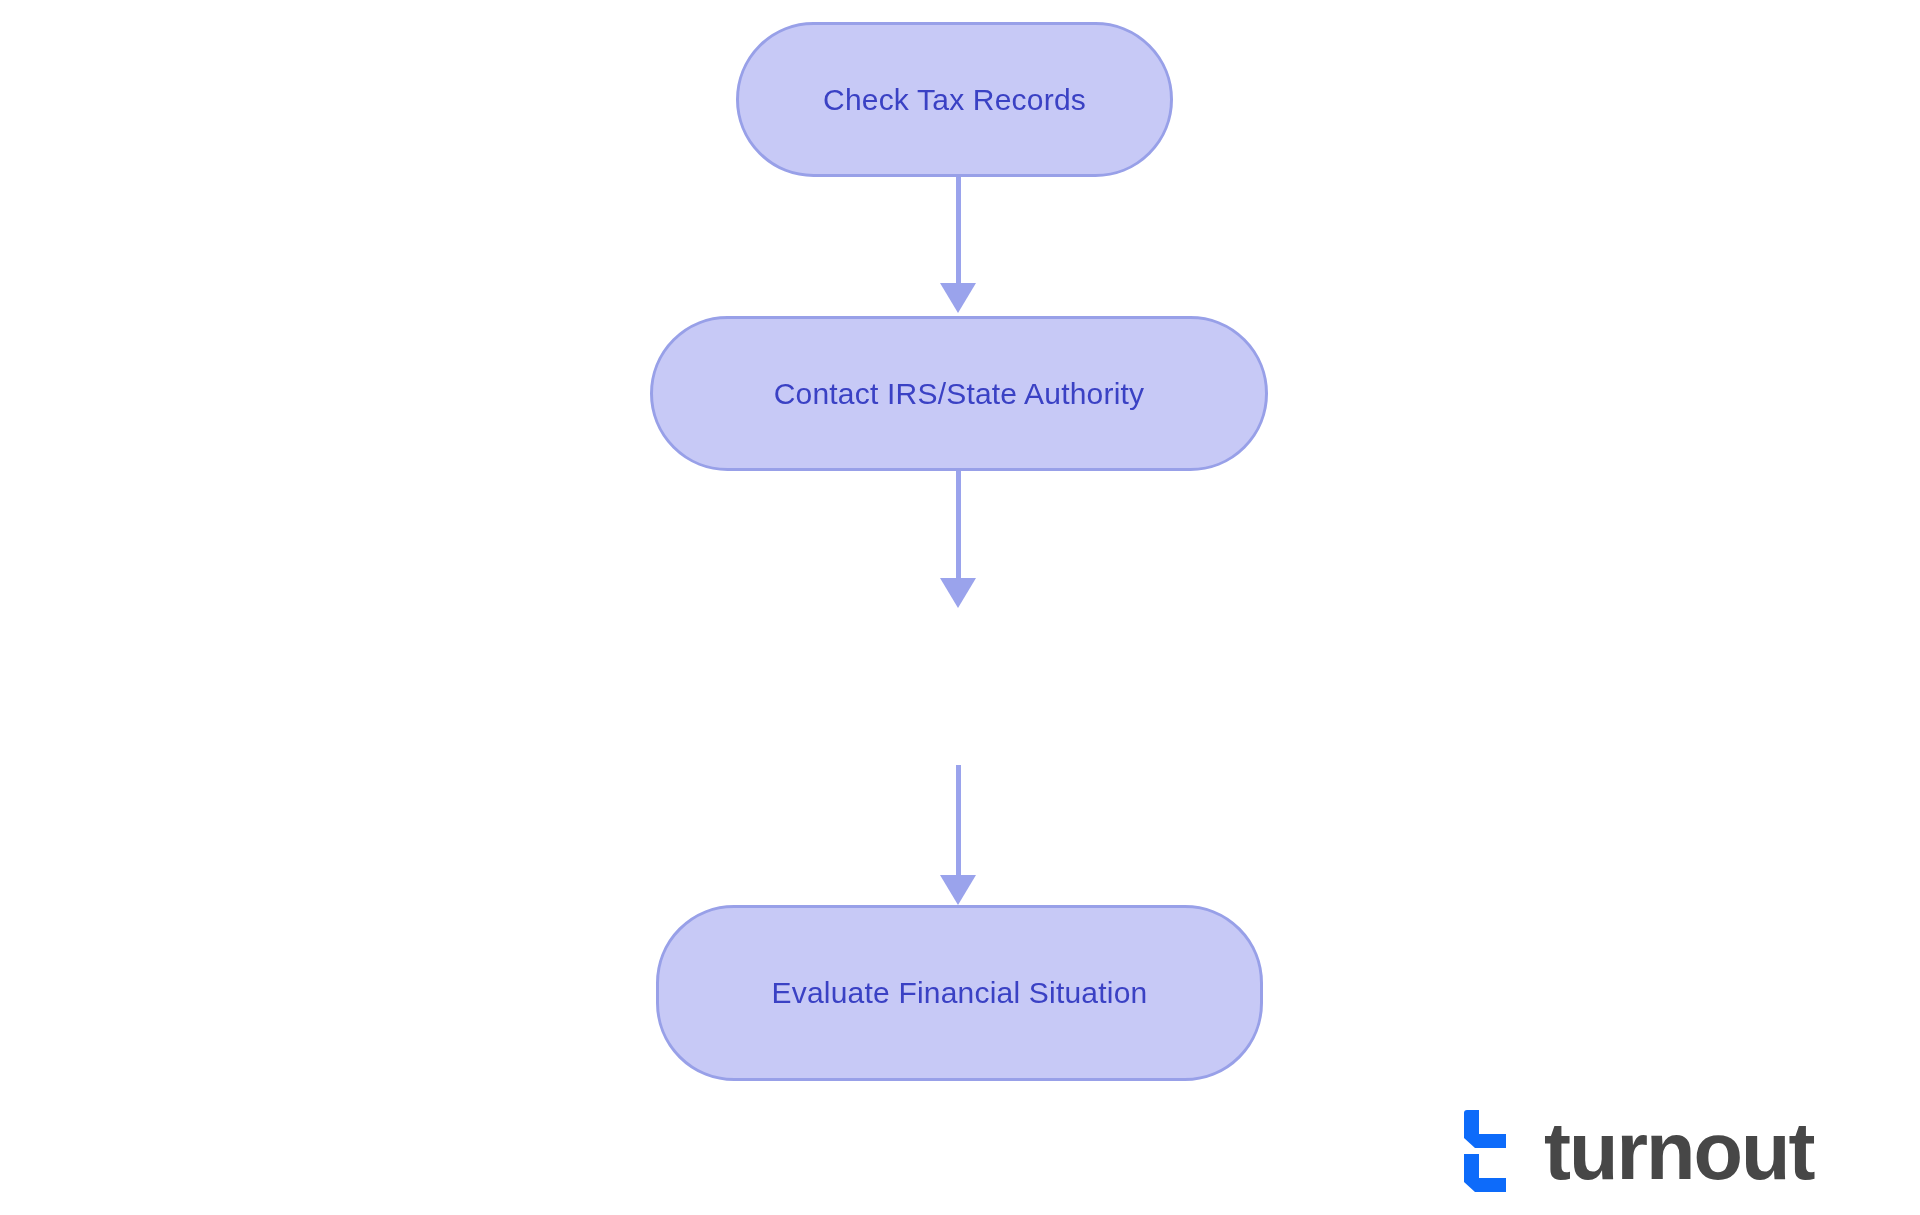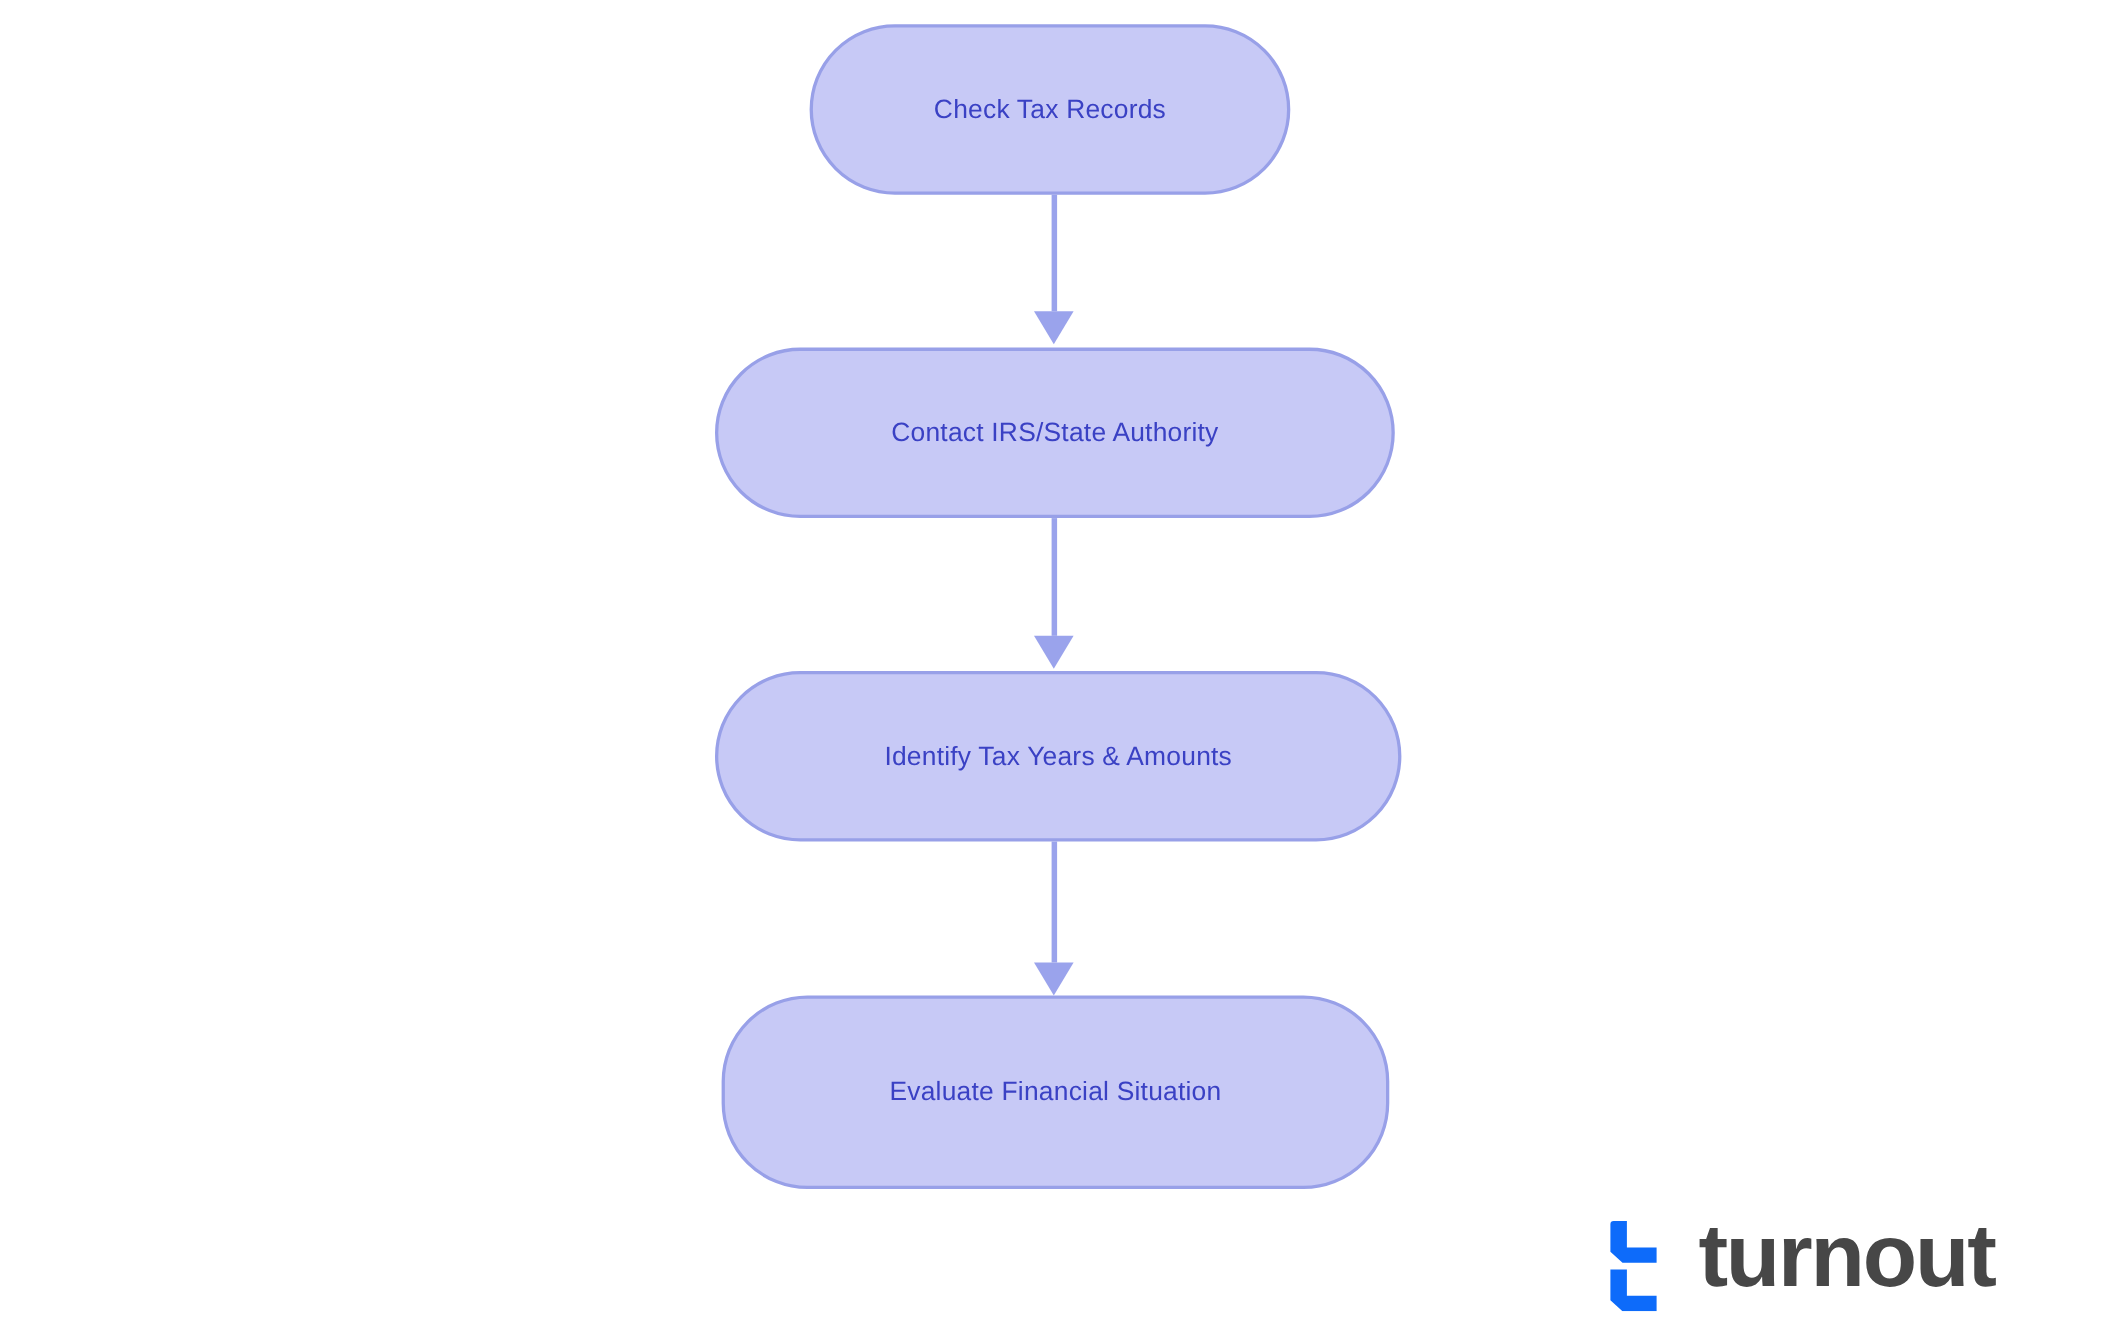--- a/index.html
+++ b/index.html
@@ -20,21 +20,21 @@
   .node {
     position: absolute;
     height: 155px;
     background: #c7c9f6;
     border: 3px solid #98a0e8;
     border-radius: 78px;
     display: flex;
     align-items: center;
     justify-content: center;
     color: #3a41c4;
-    font-size: 24px;
+    font-size: 30px;
     letter-spacing: 0.2px;
     white-space: nowrap;
   }
   .node-1 { left: 736px; top: 22px;  width: 437px; }
   .node-2 { left: 650px; top: 316px; width: 618px; justify-content: center; }
   .node-3 { left: 650px; top: 610px; width: 624px; }
   .node-4 { left: 656px; top: 905px; width: 607px; height: 176px; }
 
   
   .arrow {
@@ -58,21 +58,21 @@
   .arrow-1 { top: 177px; } .arrow-1 .shaft { height: 106px; }
   .arrow-2 { top: 471px; } .arrow-2 .shaft { height: 107px; }
   .arrow-3 { top: 765px; } .arrow-3 .shaft { height: 110px; }
 
   
   .logo {
     position: absolute;
     left: 1463px;
     top: 1110px;
     display: flex;
-    align-items: flex-start;
+    align-items: center;
     gap: 37px;
   }
   .logo-icon svg { display: block; }
   .logo-text {
     font-size: 81px;
     font-weight: 700;
     line-height: 0.79;
     letter-spacing: -2px;
     color: #474747;
   }
@@ -83,23 +83,20 @@
 <div class="canvas">
 
   <div class="node node-1">
     <span>Check Tax Records</span>
   </div>
 
   <div class="node node-2">
     <span>Contact IRS/State Authority</span>
   </div>
 
-  <div class="node node-3">
-    <span>Identify Tax Years &amp; Amounts</span>
-  </div>
 
   <div class="node node-4">
     <span>Evaluate Financial Situation</span>
   </div>
 
   <div class="arrow arrow-1">
     <div class="shaft"></div>
     <div class="head"></div>
   </div>
   <div class="arrow arrow-2">

